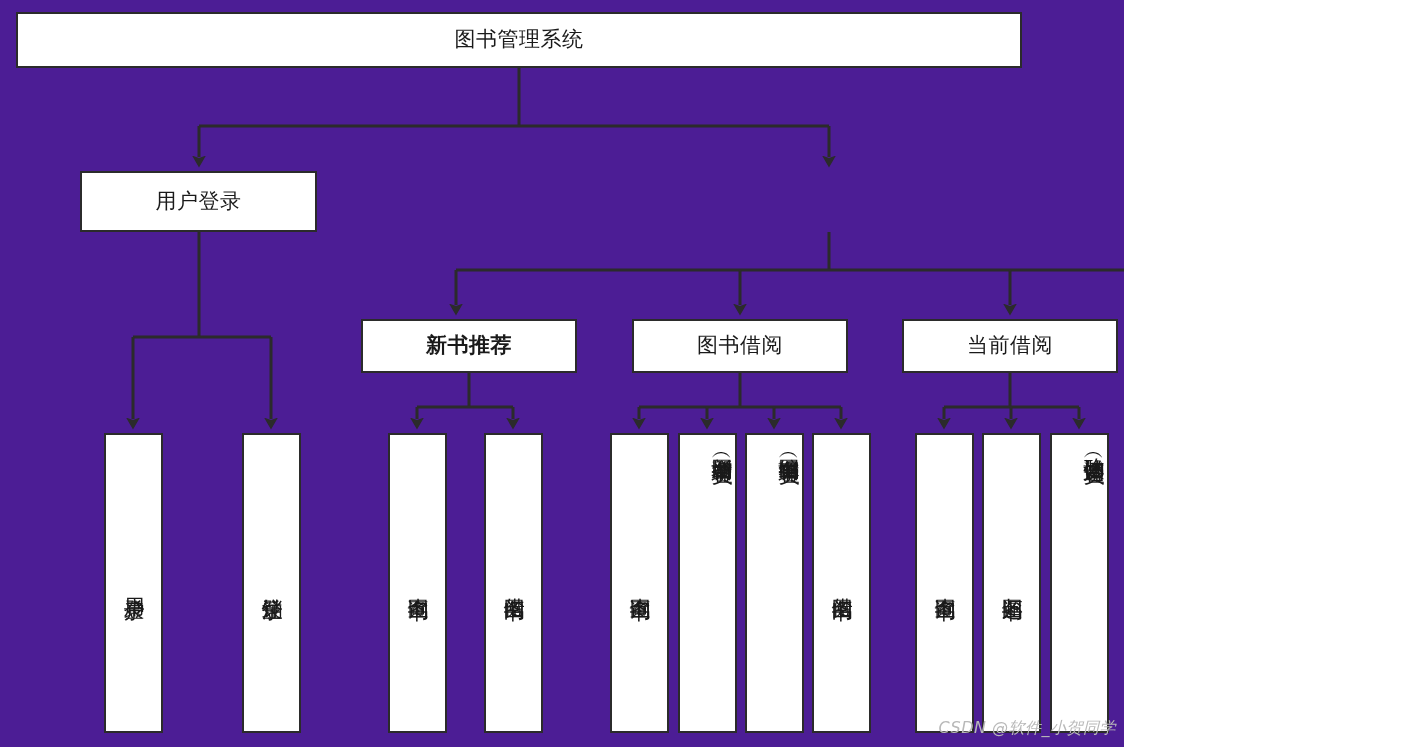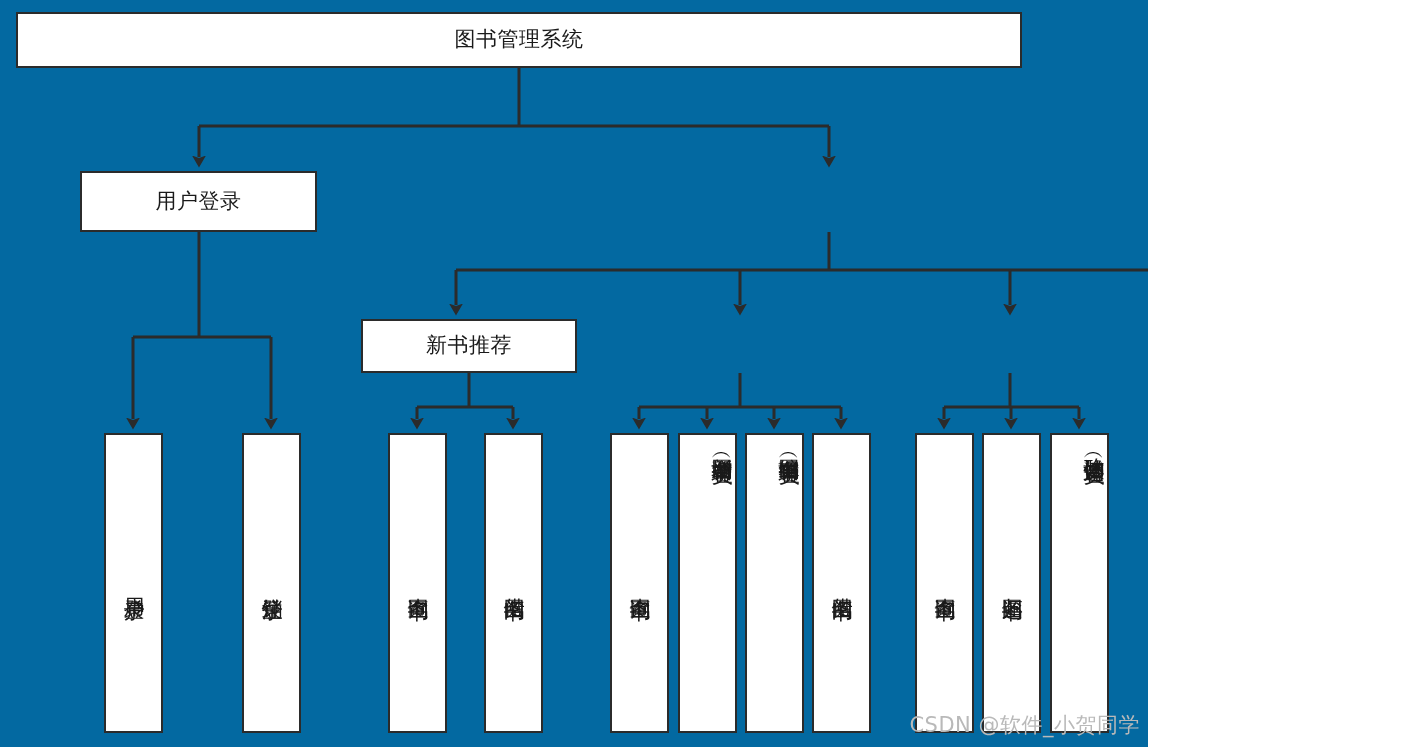--- a/index.html
+++ b/index.html
@@ -7,23 +7,22 @@
     padding: 0;
     background: #ffffff;
   }
   body {
     font-family: "DejaVu Sans", "Liberation Sans", sans-serif;
   }
   #canvas {
     position: relative;
     width: 1124px;
     height: 747px;
-    background: #0369a1;
+    background: #4c1d95;
     overflow: hidden;
-    padding-left: 24px;
   }
   #edges {
     position: absolute;
     left: 0;
     top: 0;
     width: 1405px;
     height: 747px;
     pointer-events: none;
   }
   .node {
@@ -56,25 +55,26 @@
     justify-content: center;
     padding-top: 0;
   }
   .node .lbl {
     display: block;
   }
   #watermark {
     position: absolute;
     right: 8px;
     bottom: 8px;
-    font-size: 21px;
+    font-size: 16px;
     color: #b9b9b9;
     letter-spacing: 0.5px;
     white-space: nowrap;
     font-family: "DejaVu Sans", "Liberation Sans", sans-serif;
+    font-style: italic;
   }
 </style>
 </head>
 <body>
 
 <div id="canvas">
 
   <svg id="edges" viewBox="0 0 1405 747" width="1405" height="747">
     <defs>
       <marker id="arw" markerWidth="12" markerHeight="14" refX="1.5" refY="7" orient="auto" markerUnits="userSpaceOnUse">
@@ -126,22 +126,28 @@
   </svg>
 
   <div class="node h" id="n-root" style="left: 16px; top: 12px; width: 1006px; height: 56px;">
     <span class="lbl">图书管理系统</span>
   </div>
 
   <div class="node h" id="n-l2-0" style="left: 80px; top: 171px; width: 237px; height: 61px;">
     <span class="lbl">用户登录</span>
   </div>
 
-  <div class="node h" id="n-l3-0" style="left: 361px; top: 319px; width: 216px; height: 54px;">
+  <div class="node h" id="n-l3-0" style="left: 361px; top: 319px; width: 216px; height: 54px; font-weight: bold;">
     <span class="lbl">新书推荐</span>
+  </div>
+  <div class="node h" id="n-l3-1" style="left: 632px; top: 319px; width: 216px; height: 54px;">
+    <span class="lbl">图书借阅</span>
+  </div>
+  <div class="node h" id="n-l3-2" style="left: 902px; top: 319px; width: 216px; height: 54px;">
+    <span class="lbl">当前借阅</span>
   </div>
 
   <div class="node v mid" id="n-lf-0" style="left: 104px; top: 433px; width: 59px; height: 300px;">
     <span class="lbl">用户登录</span>
   </div>
   <div class="node v mid" id="n-lf-1" style="left: 242px; top: 433px; width: 59px; height: 300px;">
     <span class="lbl">注销登录</span>
   </div>
   <div class="node v mid" id="n-lf-2" style="left: 388px; top: 433px; width: 59px; height: 300px;">
     <span class="lbl">查询图书</span>

